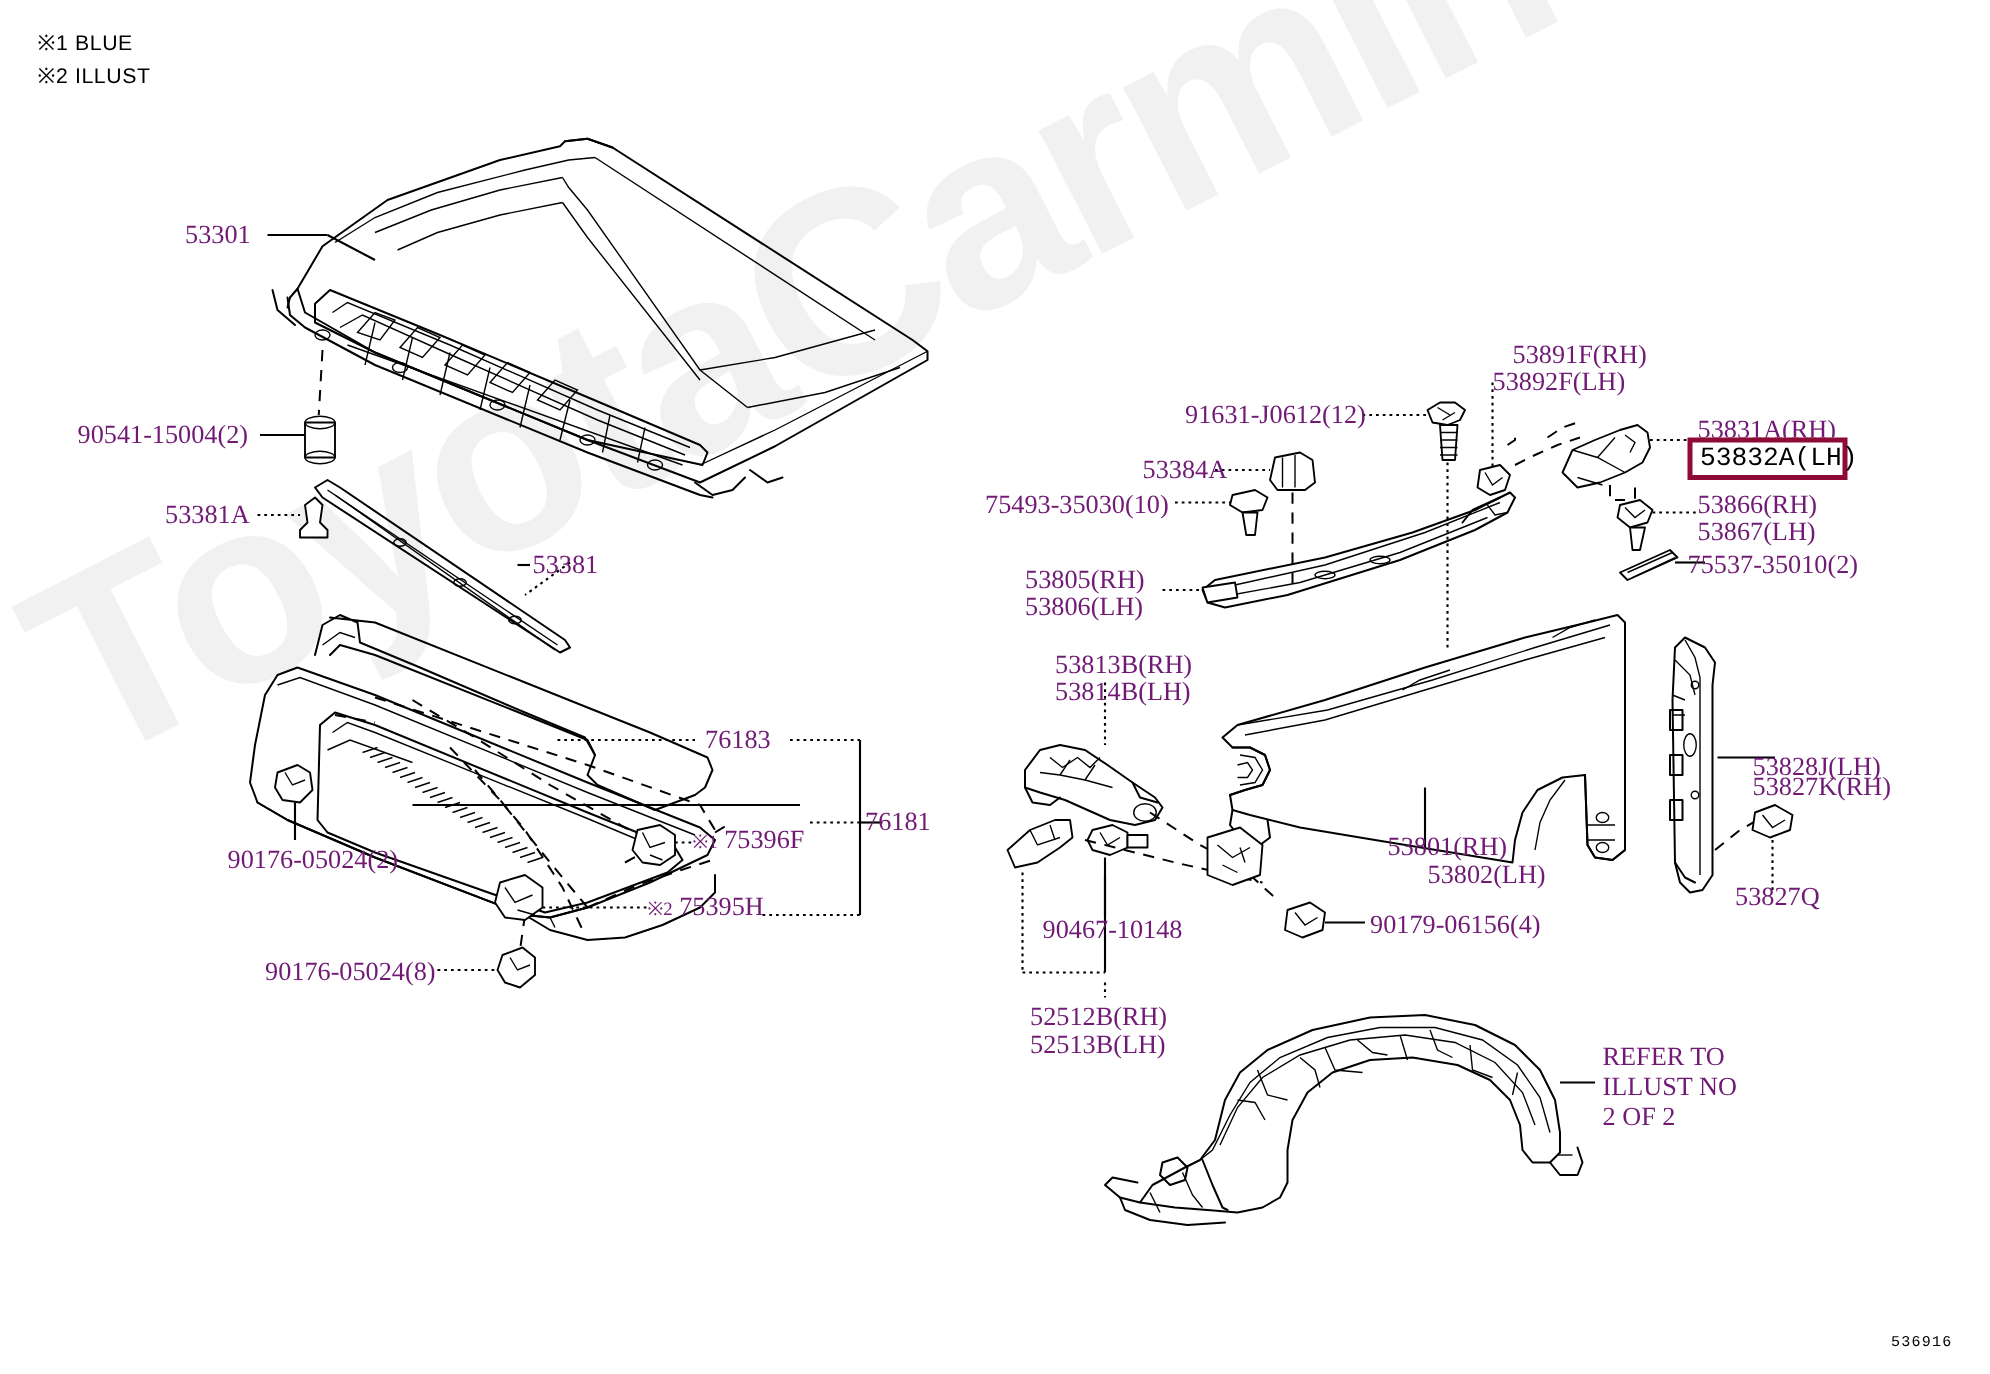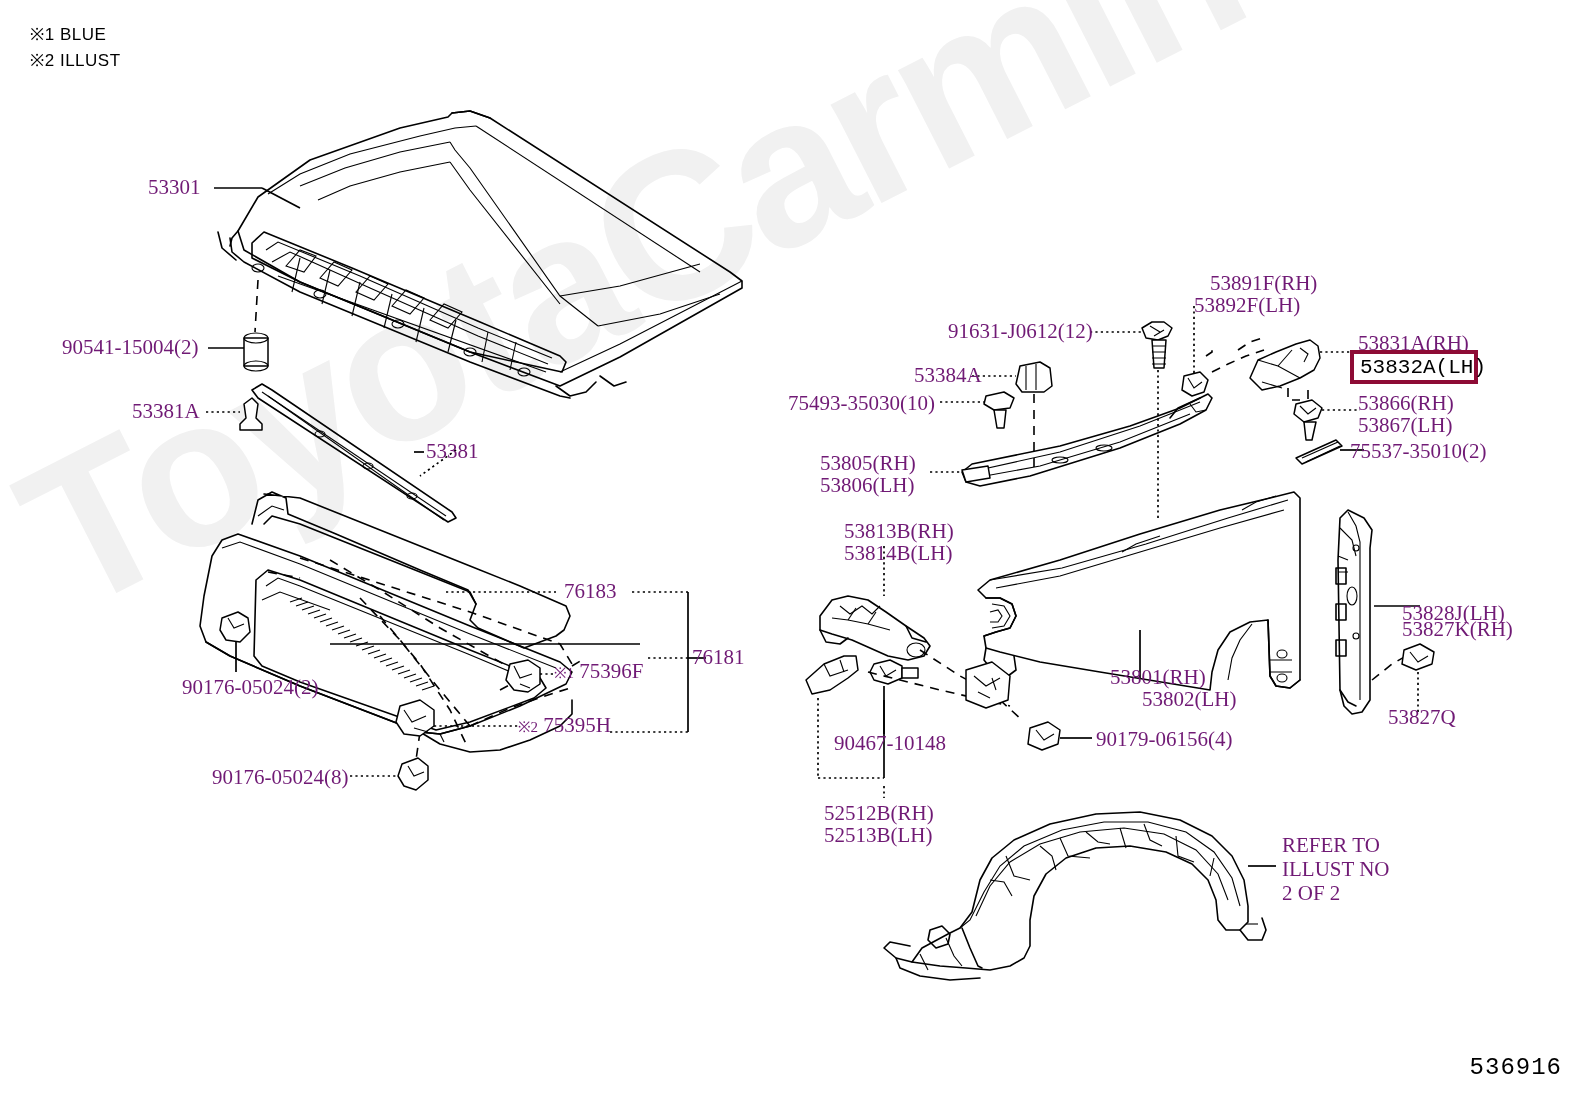--- a/index.html
+++ b/index.html
@@ -25,21 +25,21 @@
   .lbl{position:absolute;font-family:Liberation Serif, serif;
        font-size:21px;line-height:27px;white-space:nowrap;letter-spacing:0px;color:#701a75;}
 
   
   .hl{position:absolute;border:4px solid #4d7c0f;background:#fff;
       box-sizing:border-box;}
   .hl .t{position:absolute;left:6px;top:2px;font-size:21px;
          font-family:"Liberation Mono",monospace;white-space:nowrap;}
 
   
-  .illno{position:absolute;right:30px;bottom:18px;font-size:24px;
+  .illno{position:absolute;right:30px;bottom:18px;font-size:12px;
          font-family:"Liberation Mono",monospace;letter-spacing:1px;}
 
   svg{position:absolute;left:0;top:0;}
   .ln{stroke:#000;stroke-width:1.7;fill:none;}
   .dot{stroke:#000;stroke-width:1.7;fill:none;stroke-dasharray:2.2 3.2;}
   .dash{stroke:#000;stroke-width:1.6;fill:none;stroke-dasharray:9 7;}
   .drw{stroke:#000;stroke-width:1.6;fill:none;stroke-linejoin:round;stroke-linecap:round;}
   .drwf{stroke:#000;stroke-width:1.5;fill:#fff;stroke-linejoin:round;}
   .thin{stroke:#000;stroke-width:1.1;fill:none;}
 </style>

